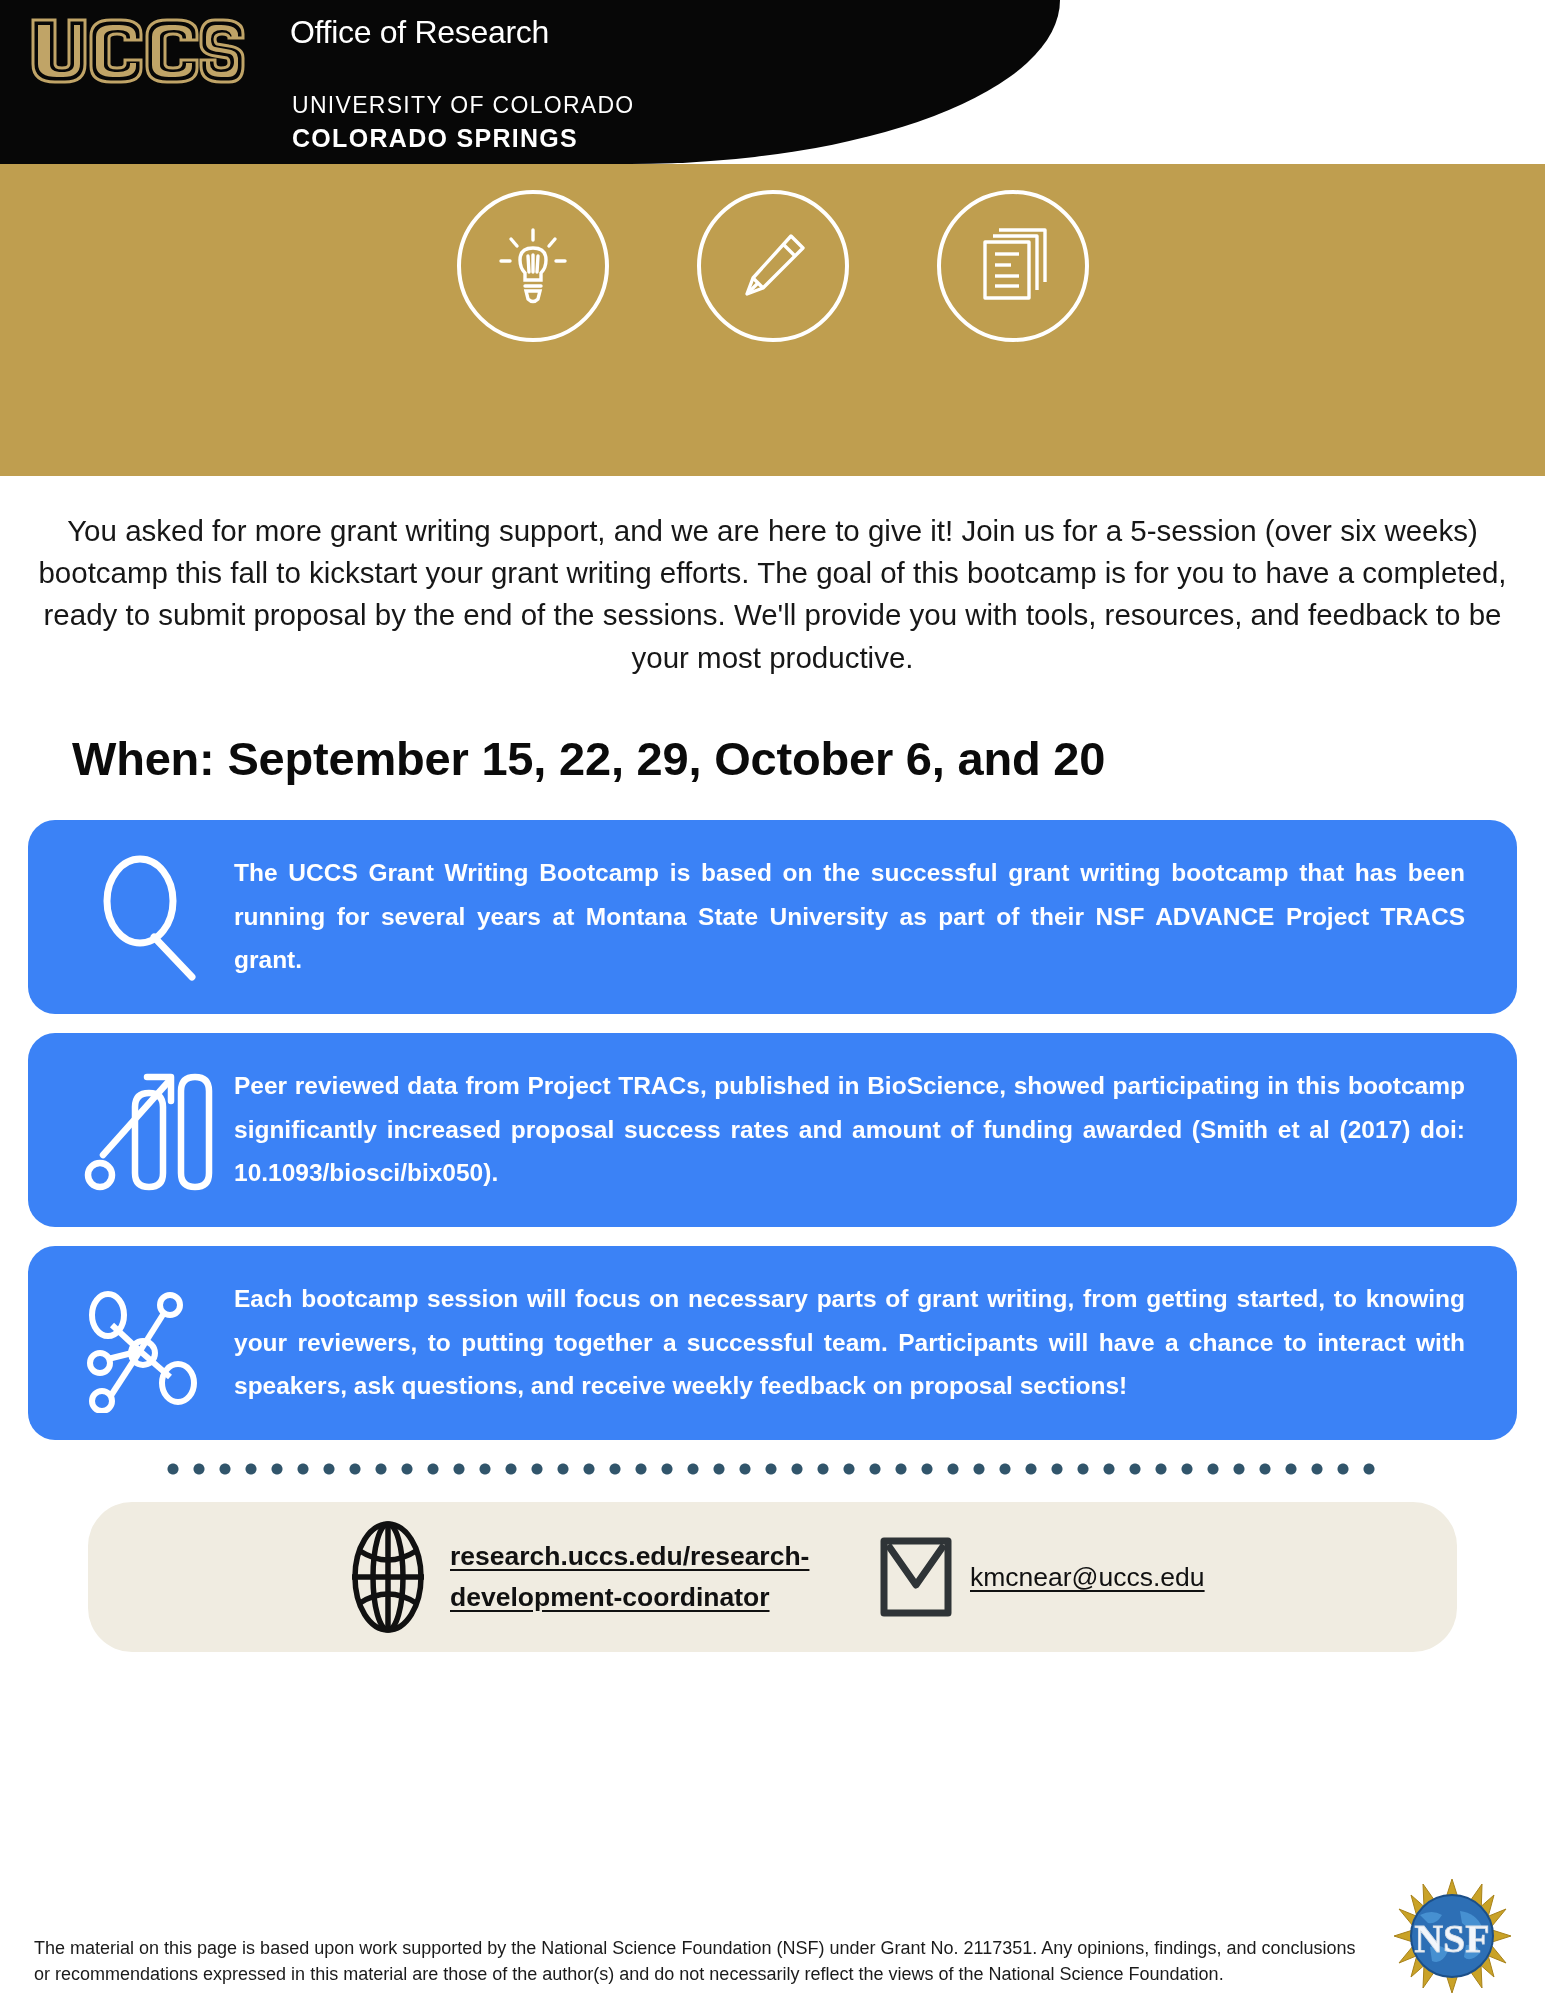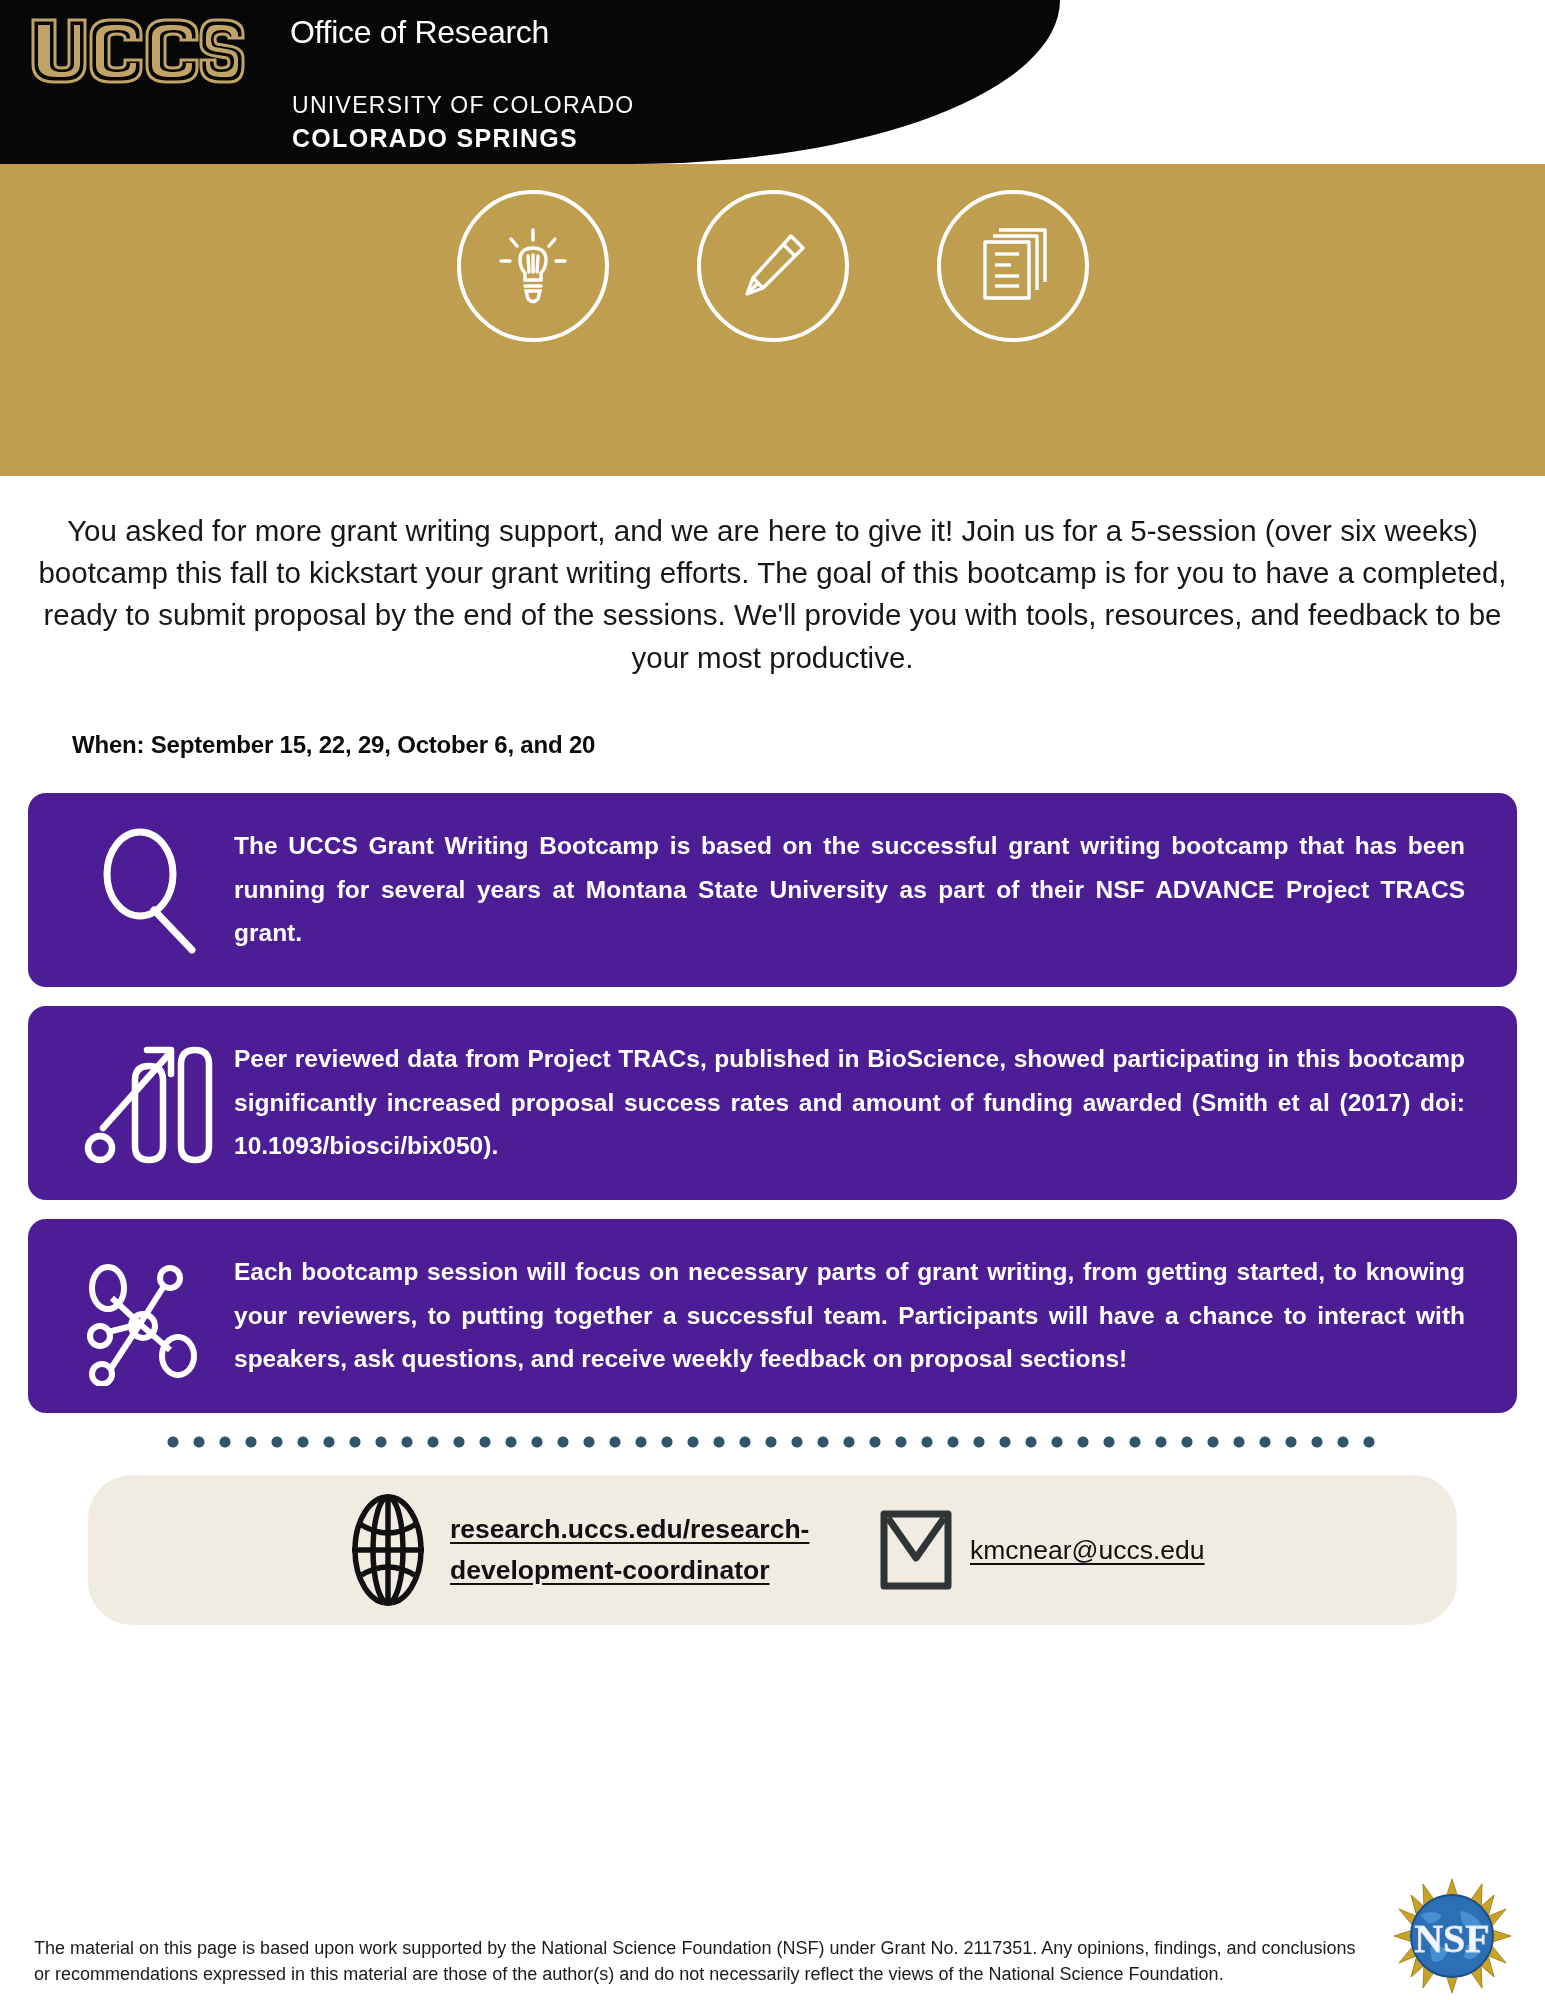--- a/index.html
+++ b/index.html
@@ -143,33 +143,33 @@
     line-height: 1.43;
     text-align: center;
     font-weight: 400;
   }
   .para-1 { margin-top: 34px; }
   .para-2 { margin-top: 32px; }
   .when-line {
     margin-top: 52px;
     margin-left: 38px;
     color: #0b0b0b;
-    font-size: 24px;
+    font-size: 47px;
     font-weight: bold;
     letter-spacing: -0.2px;
     text-align: left;
   }
 
   
   .cards { margin-top: 34px; padding: 0 28px; }
   .card {
     display: flex;
     align-items: center;
-    background: #4c1d95;
-    border-radius: 18px;
+    background: #3b82f6;
+    border-radius: 27px;
     margin-bottom: 19px;
     padding: 22px 44px 22px 34px;
     min-height: 194px;
   }
   .card-icon {
     flex: 0 0 172px;
     display: flex;
     align-items: center;
     justify-content: center;
   }

